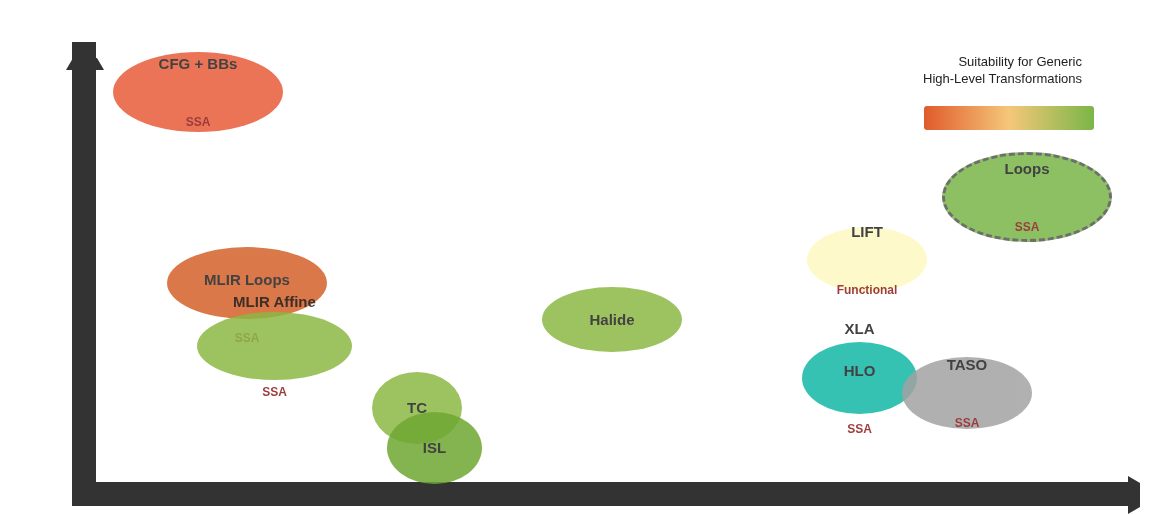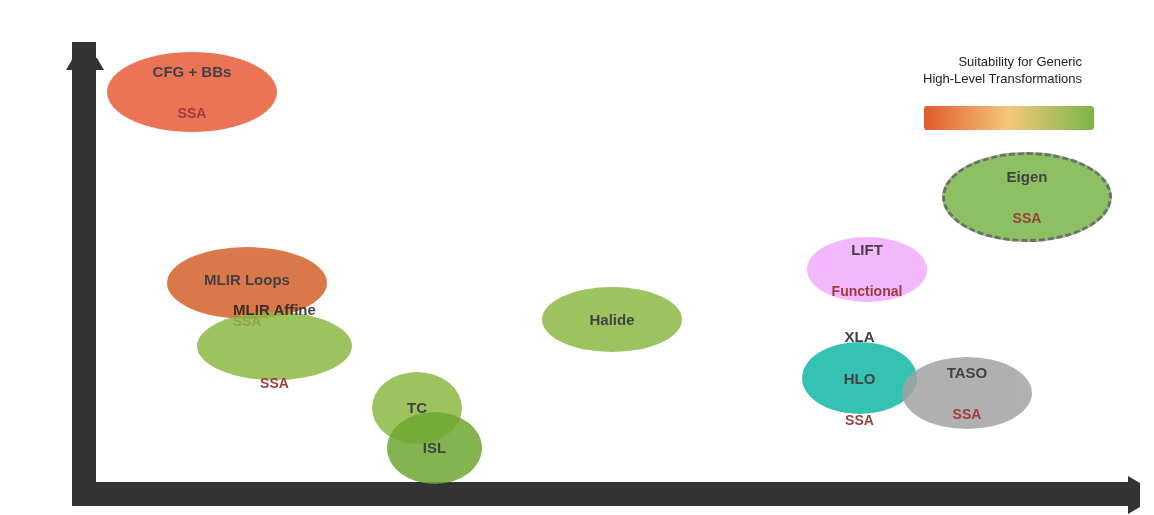--- a/index.html
+++ b/index.html
@@ -78,23 +78,23 @@
       justify-content: center;
       font-weight: bold;
     }
     .node .label {
       font-size: 15px;
       color: #222;
       line-height: 1.2;
       text-align: center;
     }
     .node .sublabel {
-      font-size: 14px;
+      font-size: 12px;
       color: #8B1A1A;
-      margin-top: 0;
+      margin-top: 18px;
     }
     
     .legend {
       position: absolute;
       top: 18px;
       right: 60px;
       width: 230px;
     }
     .legend-title {
       font-size: 13px;
@@ -127,51 +127,51 @@
   <div class="arrow-x"></div>
 
   <div class="axis-label y-axis-label"></div>
   <div class="axis-label x-axis-label"></div>
 
   <div class="legend">
     <div class="legend-title">Suitability for Generic<br>High-Level Transformations</div>
     <div class="legend-gradient"></div>
   </div>
 
-<div class="node" style="width: 170px; height: 80px; left: 95px; top: 40px; background: rgb(232, 92, 58); opacity: 0.85;">
+<div class="node" style="width: 170px; height: 80px; left: 101px; top: 40px; background: rgb(232, 92, 58); opacity: 0.85;">
       <span class="label">CFG + BBs</span>
       <span class="sublabel">SSA</span>
     </div>
     <div class="node" style="width: 160px; height: 72px; left: 155px; top: 235px; background: rgb(212, 97, 42); opacity: 0.85; justify-content: space-between;">
       <span class="label">MLIR Loops</span>
       <span class="sublabel">SSA</span>
     </div>
     <div class="node" style="width: 155px; height: 68px; left: 185px; top: 300px; background: rgb(141, 184, 69); opacity: 0.85; gap: 32px;">
       <span class="label">MLIR Affine</span>
       <span class="sublabel">SSA</span>
     </div>
     <div class="node" style="width: 90px; height: 72px; left: 360px; top: 360px; background: rgb(141, 184, 69); opacity: 0.85;">
       <span class="label">TC</span>
     </div>
     <div class="node" style="width: 95px; height: 72px; left: 375px; top: 400px; background: rgb(111, 168, 50); opacity: 0.85;">
       <span class="label">ISL</span>
     </div>
     <div class="node" style="width: 140px; height: 65px; left: 530px; top: 275px; background: rgb(141, 184, 69); opacity: 0.85;">
       <span class="label">Halide</span>
     </div>
-    <div class="node" style="width: 120px; height: 65px; left: 795px; top: 225px; background: #f0abfc; opacity: 0.85;">
+    <div class="node" style="width: 120px; height: 65px; left: 795px; top: 215px; background: #fef9c3; opacity: 0.85;">
       <span class="label">LIFT</span>
       <span class="sublabel">Functional</span>
     </div>
     <div class="node" style="width: 115px; height: 72px; left: 790px; top: 330px; background: #14b8a6; opacity: 0.85;">
       <span class="label">XLA</span>
       <span class="label">HLO</span>
       <span class="sublabel">SSA</span>
     </div>
     <div class="node" style="width: 130px; height: 72px; left: 890px; top: 345px; background: #a3a3a3; opacity: 0.85;">
       <span class="label">TASO</span>
       <span class="sublabel">SSA</span>
     </div>
     <div class="node dashed-border" style="width: 170px; height: 90px; left: 930px; top: 140px; background: rgb(122, 182, 72); opacity: 0.85;">
-      <span class="label">Eigen</span>
+      <span class="label">Loops</span>
       <span class="sublabel">SSA</span>
     </div>
   </div>
 
 </body></html>

